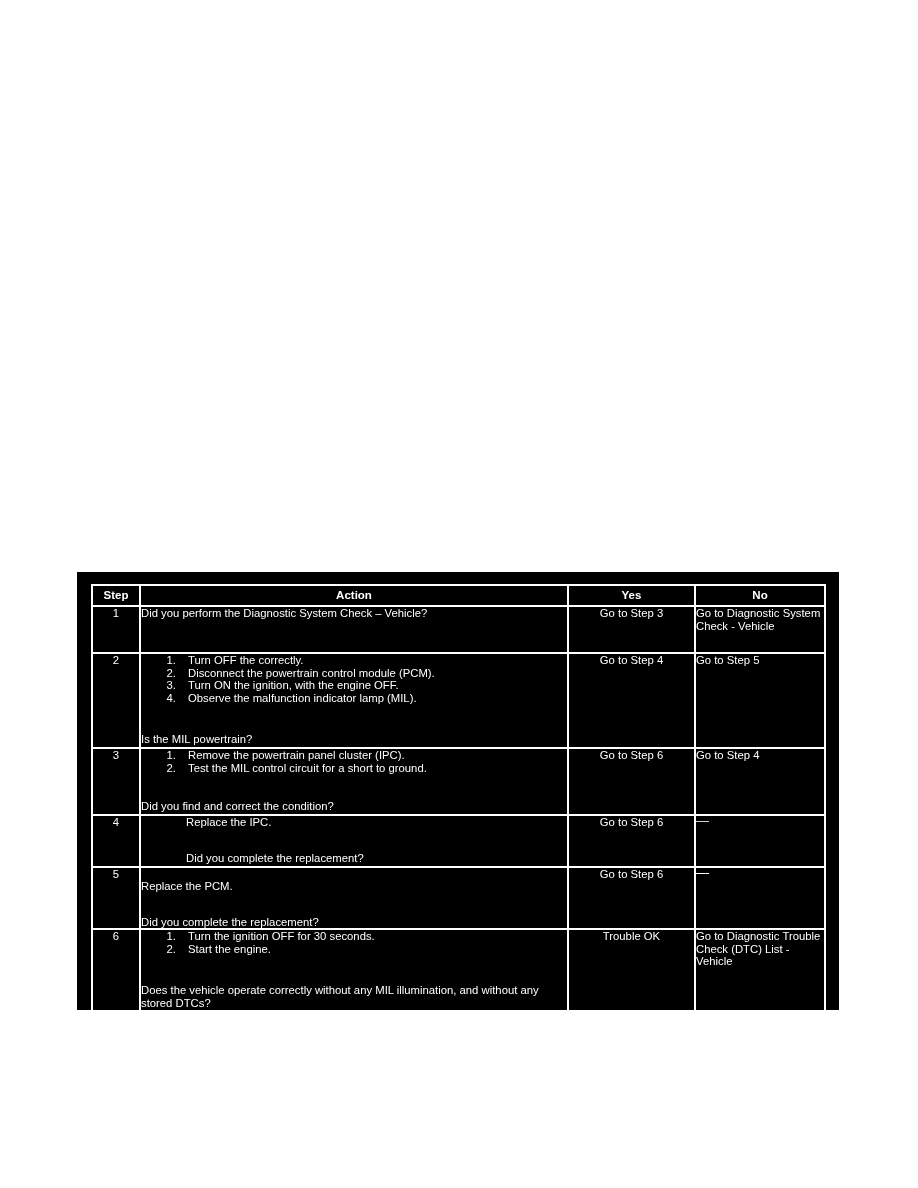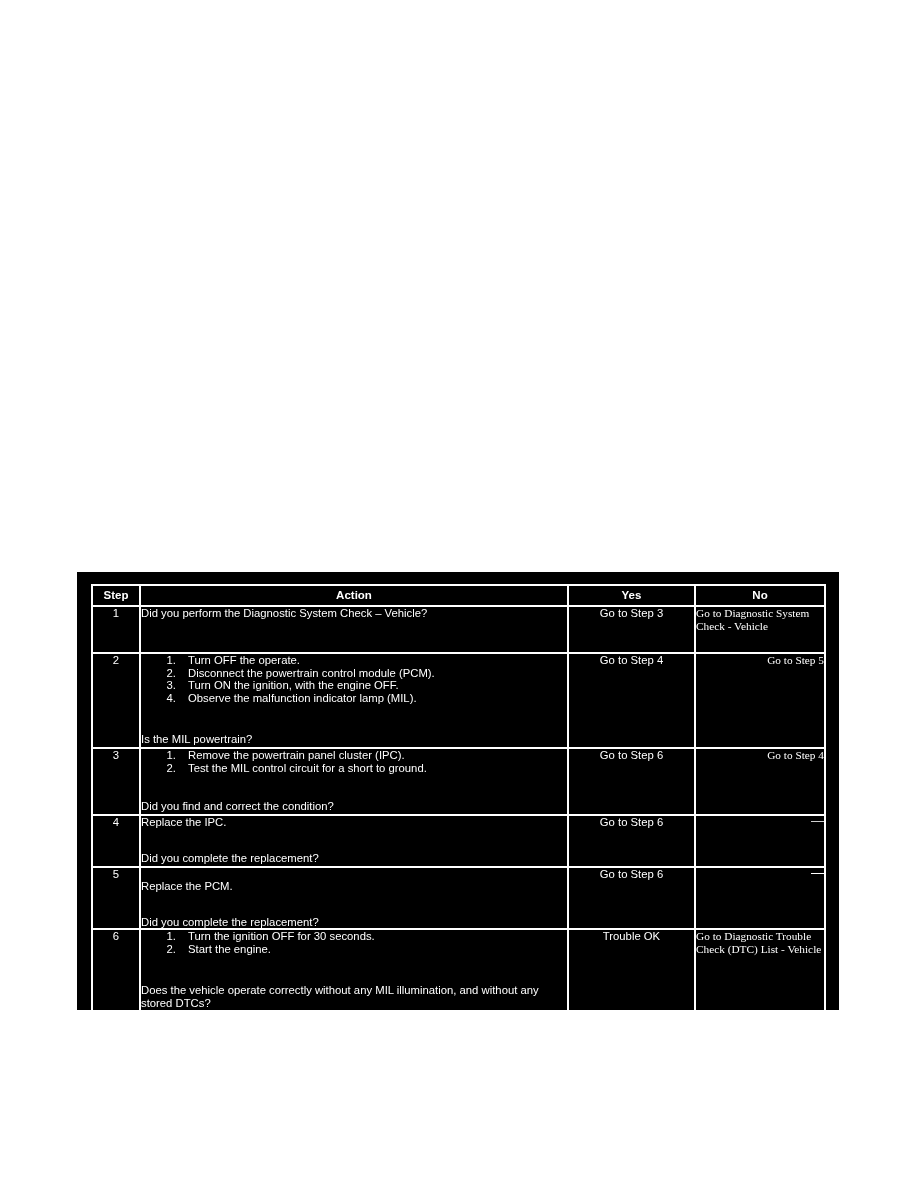--- a/index.html
+++ b/index.html
@@ -86,23 +86,22 @@
     }
     .question { }
     td.yes {
       text-align: center;
       vertical-align: bottom;
       padding: 0 2px 1px 2px;
     }
     td.no {
       vertical-align: bottom;
       padding: 0 2px 1px 3px;
-      font-family: Liberation Serif, serif;
-    }
-    td.no.center { text-align: right; }
+    }
+    td.no.center { text-align: left; }
     .dash {
       display: inline-block;
       width: 13px;
       height: 1px;
       background: #cfcfcf;
       vertical-align: middle;
       margin-bottom: 3px;
     }
     tr.r1 { height: 47px; }
     tr.r2 { height: 95px; }
@@ -142,21 +141,21 @@
         <td class="no">Go to Diagnostic System Check - Vehicle</td>
       </tr>
 
       <tr class="r2">
         <td class="step">2</td>
         <td class="action">
           <div class="cell-inner" style="height:91px;">
             <ol class="steps-list">
               <li>
                   <span class="num">1.</span>
-                  <span>Turn OFF the operate.</span>
+                  <span>Turn OFF the correctly.</span>
                 </li>
               <li>
                   <span class="num">2.</span>
                   <span>Disconnect the powertrain control module (PCM).</span>
                 </li>
               <li>
                   <span class="num">3.</span>
                   <span>Turn ON the ignition, with the engine OFF.</span>
                 </li>
               <li>
@@ -188,21 +187,21 @@
             <div class="question">Did you find and correct the condition?</div>
           </div>
         </td>
         <td class="yes">Go to Step 6</td>
         <td class="no center">Go to Step 4</td>
       </tr>
 
       <tr class="r4">
         <td class="step">4</td>
         <td class="action">
-          <div class="cell-inner" style="height:48px;">
+          <div class="cell-inner" style="height:48px;margin-left:45px;">
             <div>Replace the IPC.</div>
             <div class="question">Did you complete the replacement?</div>
           </div>
         </td>
         <td class="yes">Go to Step 6</td>
         <td class="no center"><span class="dash"></span></td>
       </tr>
 
       <tr class="r5">
         <td class="step">5</td>

